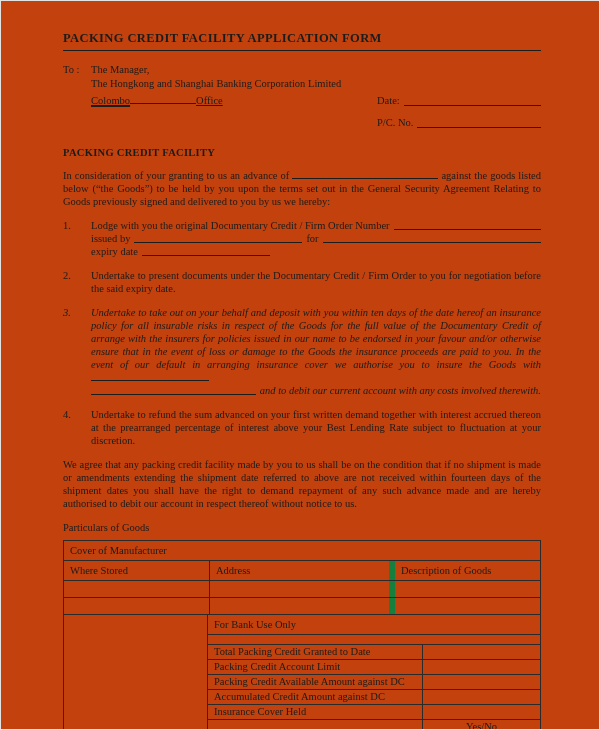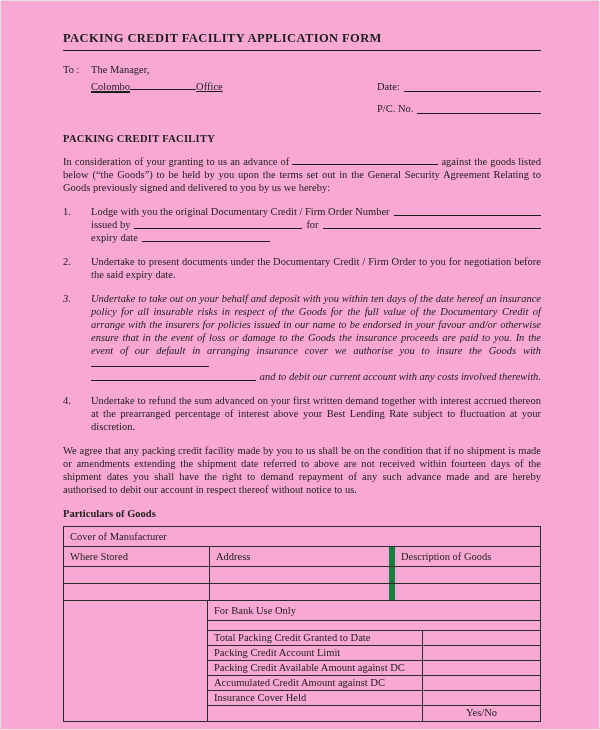--- a/index.html
+++ b/index.html
@@ -1,18 +1,18 @@
 <!DOCTYPE html>
 <html><head>
 <meta charset="utf-8">
 <style>
   * { box-sizing: border-box; margin: 0; padding: 0; }
   html, body { background: #ffffff; }
   .page {
-    width: 600px; height: 730px; background: #f9a8d4; color: #1c1c1c;
+    width: 600px; height: 730px; background: #c2410c; color: #1c1c1c;
     font-family: "Liberation Serif", "DejaVu Serif", serif;
     font-size: 10.5px; line-height: 13px;
     padding: 30px 58px 0 62px;
     border: 1px solid #e3e3e3;
     overflow: hidden; position: relative;
   }
   .title {
     font-weight: bold; font-size: 12.5px; letter-spacing: .4px; line-height: 15px;
     padding-bottom: 4px; border-bottom: 1.4px solid #1c1c1c; margin-bottom: 12px;
   }
@@ -25,21 +25,21 @@
   .flexline .blank { margin-bottom: 2px; }
   .fill { flex: 1; }
   .city { border-bottom: 1px solid #1c1c1c; }
   .sec-heading { font-weight: bold; letter-spacing: .3px; margin: 16px 0 10px 0; }
   .para { text-align: justify; }
   .mb { margin-bottom: 11px; }
   .clause { display: flex; margin-bottom: 11px; }
   .cnum { width: 28px; flex: none; }
   .cbody { flex: 1; }
   .italic { font-style: italic; }
-  .goods-heading { font-weight: bold; margin: 8px 0 6px 0; }
+  .goods-heading { font-weight: normal; margin: 8px 0 6px 0; }
   .gtable { border: 1px solid #2a2a2a; border-bottom: none; }
   .trow { display: flex; border-bottom: 1px solid #2a2a2a; }
   .tcell { padding: 3px 6px; }
   .tcell.full { flex: 1; }
   .c1 { width: 145px; flex: none; }
   .c2 { width: 186px; flex: none; border-left: 1px solid #2a2a2a; border-right: 6px solid #15803d; }
   .c3 { flex: 1; }
   .center { text-align: left; }
   .trow.body .tcell { height: 16px; padding: 0 6px; }
   .below { display: flex; }
@@ -55,20 +55,24 @@
 </head>
 <body>
 
 <div class="page">
 
   <div class="title">PACKING CREDIT FACILITY APPLICATION FORM</div>
 
   <div class="hdr-row">
     <span class="to-label">To :</span>
     <span>The Manager,</span>
+  </div>
+  <div class="hdr-row">
+    <span class="to-label"></span>
+    <span>The Hongkong and Shanghai Banking Corporation Limited</span>
   </div>
   <div class="hdr-row" style="margin-top:3px">
     <span class="to-label"></span>
     <div class="hdr-main">
       <span class="city">Colombo</span><span class="blank" style="width:66px"></span><span>Office</span>
     </div>
     <div class="hdr-right flexline">
       <span>Date:</span>
         <span class="blank fill"></span>
     </div>

